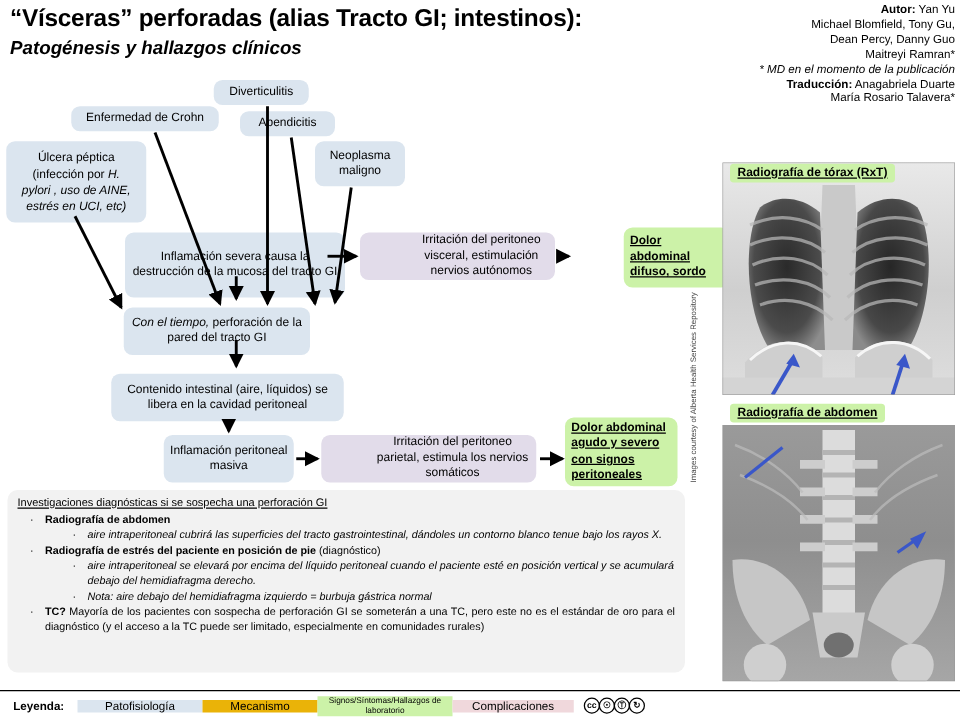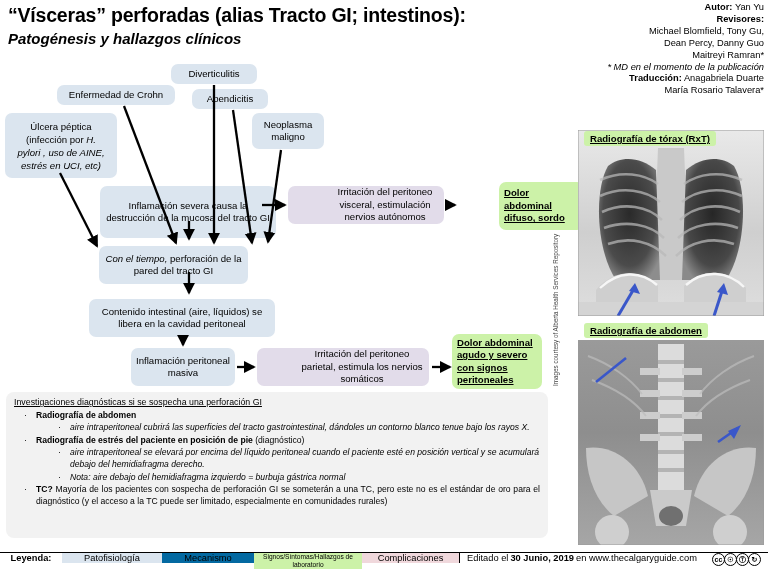--- a/index.html
+++ b/index.html
@@ -119,32 +119,32 @@
     transform-origin: 0 0;
     white-space: nowrap;
   }
 
   
   #legend-bar {
     left: 0; bottom: 0; width: 768px; height: 24px;
     border-top: 1.4px solid #000;
     box-sizing: border-box;
     display: flex;
-    align-items: flex-start;
+    align-items: center;
     font-size: 9.3px;
   }
   #legend-bar .cell {
     display: flex; align-items: center; justify-content: center;
     text-align: center;
     box-sizing: border-box;
     padding: 0 4px;
   }
   #legend-label { width: 62px; font-weight: bold; }
   #leg-patho { width: 100px; background: #dbe5ef; }
-  #leg-mech  { width: 92px;  background: #0369a1; }
+  #leg-mech  { width: 92px;  background: #eab308; }
   #leg-sign  { width: 108px; background: #ccf2a8; font-size: 6.6px; line-height: 8px; }
   #leg-compl { width: 97px;  background: #f0d8dc; }
   #legend-edit {
     flex: 1;
     border-left: 1.4px solid #000;
     justify-content: flex-start;
     padding-left: 10px;
   }
   #legend-edit b { padding: 0 2px; }
   #cc-badge {
@@ -168,33 +168,32 @@
 <body>
 
 <div class="abs" id="title-main" data-name="page-title">“Vísceras” perforadas (alias Tracto GI; intestinos):</div>
 <div class="abs" id="title-sub" data-name="page-subtitle">Patogénesis y hallazgos clínicos</div>
 
 <div class="abs" id="credits" data-name="credits-block">
   <div data-name="author-line">
     <span class="lbl" data-name="author-label">Autor:</span>
     <span data-name="author-name">Yan Yu</span>
   </div>
-  <div class="lbl" data-name="reviewers-label">Revisores:</div>
   <div data-name="reviewers-line-1">Michael Blomfield, Tony Gu,</div>
   <div data-name="reviewers-line-2">Dean Percy, Danny Guo</div>
   <div data-name="reviewers-line-3">Maitreyi Ramran*</div>
   <div class="ital" data-name="credits-footnote">* MD en el momento de la publicación</div>
   <div data-name="translation-line">
     <span class="lbl" data-name="translation-label">Traducción:</span>
     <span data-name="translator-1">Anagabriela Duarte</span>
   </div>
   <div data-name="translator-2">María Rosario Talavera*</div>
 </div>
 
-<div class="abs box patho" style="left:171px; top:64px; width:86px; height:20px;" data-name="flow-box-diverticulitis">
+<div class="abs box patho" style="left:171px; top:64px; width:76px; height:20px;" data-name="flow-box-diverticulitis">
   <span data-name="flow-box-diverticulitis-label">Diverticulitis</span>
 </div>
 
 <div class="abs box patho" style="left:57px; top:85px; width:118px; height:20px;" data-name="flow-box-crohn">
   <span data-name="flow-box-crohn-label">Enfermedad de Crohn</span>
 </div>
 
 <div class="abs box patho" style="left:192px; top:89px; width:76px; height:20px;" data-name="flow-box-apendicitis">
   <span data-name="flow-box-apendicitis-label">Apendicitis</span>
 </div>
@@ -437,24 +436,19 @@
 <div class="abs xray-caption" id="xray2-caption" data-name="abdomen-xray-caption">Radiografía de abdomen</div>
 
 <div class="abs" id="img-credit" data-name="image-credit-vertical">Images courtesy of Alberta Health Services Repository</div>
 
 <div class="abs" id="legend-bar" data-name="legend-bar">
   <div class="cell" id="legend-label" data-name="legend-label">Leyenda:</div>
   <div class="cell" id="leg-patho" data-name="legend-item-pathophysiology">Patofisiología</div>
   <div class="cell" id="leg-mech" data-name="legend-item-mechanism">Mecanismo</div>
   <div class="cell" id="leg-sign" data-name="legend-item-signs">Signos/Síntomas/Hallazgos de laboratorio</div>
   <div class="cell" id="leg-compl" data-name="legend-item-complications">Complicaciones</div>
-  <div class="cell" id="legend-edit" data-name="edited-info">
-    <span data-name="edited-prefix">Editado el </span>
-      <b data-name="edited-date">30 Junio, 2019</b>
-      <span data-name="edited-suffix"> en www.thecalgaryguide.com</span>
-  </div>
   <div class="cell" id="cc-badge" data-name="cc-license-icon">
     <span class="cc-circle" data-name="cc-circle-cc">cc</span>
     <span class="cc-circle" data-name="cc-circle-by">☉</span>
     <span class="cc-circle" data-name="cc-circle-nc">Ⓣ</span>
     <span class="cc-circle" data-name="cc-circle-sa">↻</span>
   </div>
 </div>
 
 </body></html>

